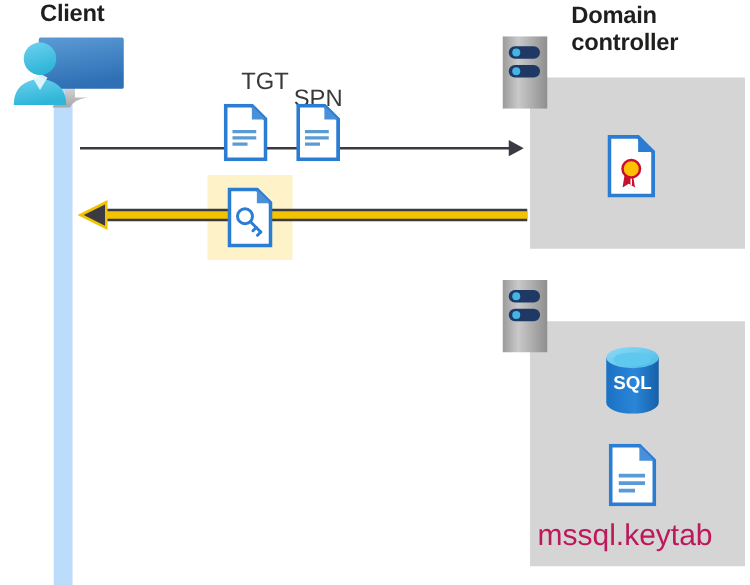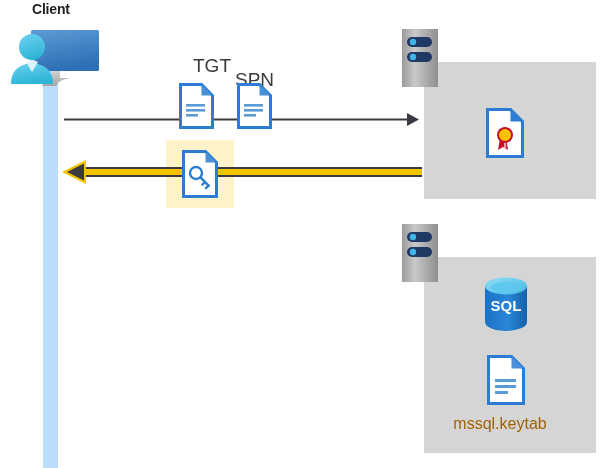--- a/index.html
+++ b/index.html
@@ -26,21 +26,21 @@
   .abs { position: absolute; }
 
   
   .title {
     font-weight: bold;
     color: #201f1e;
     letter-spacing: -0.2px;
     white-space: pre-line;
     line-height: 1.18;
   }
-  .title-client { left: 32px; top: 1px; font-size: 14px; }
+  .title-client { left: 32px; top: 1px; font-size: 19px; }
   .title-dc     { left: 457px; top: 2px; font-size: 19px; }
   .title-linux  { left: 455px; top: 228px; font-size: 19px; }
 
   
   .lifeline {
     left: 43px;
     top: 62px;
     width: 15px;
     height: 406px;
     background: #bcdcfb;
@@ -99,22 +99,22 @@
     font-size: 19px;
   }
   .lbl-tgt { left: 193px; top: 55px; }
   .lbl-spn { left: 235px; top: 69px; }
 
   .lbl-keytab {
     left: 424px;
     top: 415px;
     width: 152px;
     text-align: center;
-    color: #a16207;
-    font-size: 16px;
+    color: #be185d;
+    font-size: 24px;
   }
 
   
   .sql-icon { left: 483px; top: 277px; width: 46px; height: 54px; }
 </style>
 </head>
 <body>
 
 <div class="stage">
 
@@ -163,20 +163,22 @@
         </linearGradient>
       </defs>
       <rect x="0" y="0" width="36" height="58" fill="url(#rackGradA)"></rect>
       <rect x="5" y="8" width="25" height="10" rx="5" fill="#1f3864"></rect>
       <circle cx="11" cy="13" r="3.2" fill="#41b6e6"></circle>
       <rect x="5" y="23" width="25" height="10" rx="5" fill="#1f3864"></rect>
       <circle cx="11" cy="28" r="3.2" fill="#41b6e6"></circle>
     </svg>
   </div>
 
+  <div class="abs title title-dc">Domain
+controller</div>
 
   <div class="abs doc-cert">
     <svg viewBox="0 0 38 50" width="38" height="50">
       <path d="M1.5 1.5 h23 l12 12 v35 h-35 z" fill="#ffffff" stroke="#2b7cd3" stroke-width="3"></path>
       <path d="M24.5 1.5 v12 h12 z" fill="#2b7cd3"></path>
 
       <path d="M14 30 l-2 12 l5 -3 l5 3 l-2 -12 z" fill="#c8102e"></path>
       <path d="M19 31 l0 9" stroke="#ffffff" stroke-width="1.2"></path>
 
       <circle cx="19" cy="27" r="8" fill="#c8102e"></circle>

